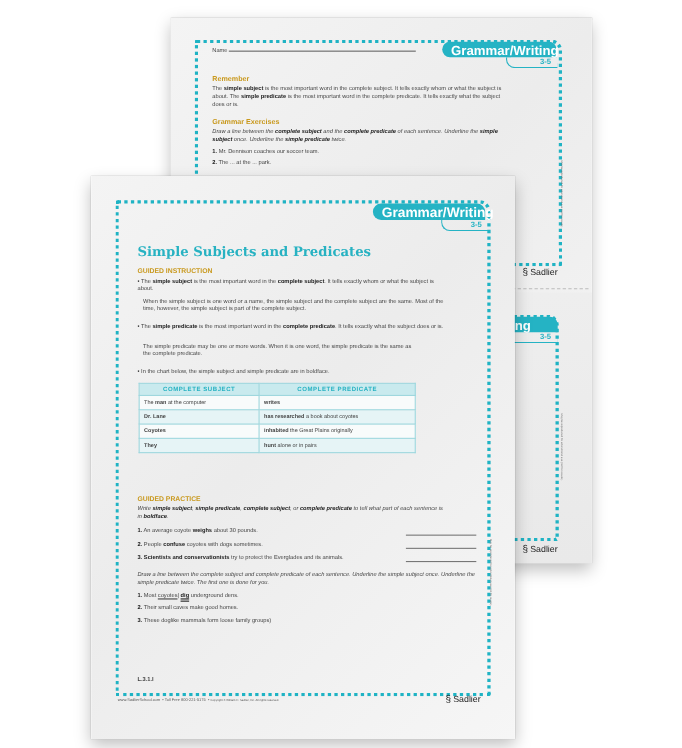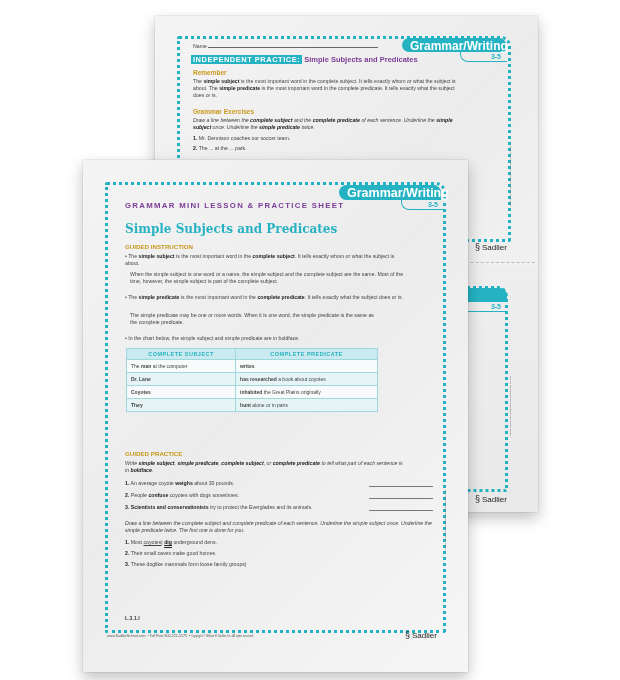--- a/index.html
+++ b/index.html
@@ -2,21 +2,21 @@
 <html><head>
 <meta charset="utf-8">
 <style>
   html, body { margin:0; padding:0; }
   body { width:620px; height:680px; background:#ffffff; position:relative; overflow:hidden;
          font-family:"Liberation Sans", "DejaVu Sans", sans-serif; color:#333; }
   .page { position:absolute; background:linear-gradient(135deg,#f4f4f4 0%,#ececec 45%,#f6f6f6 100%);
           box-shadow: 0 6px 14px rgba(0,0,0,0.25), 0 0 1px rgba(0,0,0,0.3); }
   .dotted { position:absolute; border:3px dotted #1fb3c4; border-radius:2px 10px 2px 2px; }
   .tab { position:absolute; background:#25b3c4; color:#fff; font-weight:bold; border-radius:10px 10px 0 10px;
-         font-size:12px; padding:1px 8px; text-align:left; }
+         font-size:12px; padding:1px 8px; text-align:center; }
   .grade { position:absolute; border:1.5px solid #25b3c4; border-top:none; border-right:none; border-radius:0 0 0 8px;
            color:#25b3c4; font-weight:bold; font-size:7px; text-align:right; padding:1px 6px 1px 0; background:transparent; }
   .sadlier { position:absolute; font-weight:normal; font-size:8px; color:#222; }
   .sadlier .logo { display:inline-block; font-size:9px; margin-right:2px; }
   .vtext { position:absolute; writing-mode:vertical-rl; font-size:2.5px; color:#777; }
   .dash { position:absolute; border-top:1.5px dashed #bbb; }
 
   
   #p-back { left:155px; top:16px; width:383px; height:496px; }
   #p-mid  { left:155px; top:266px; width:383px; height:246px; background:linear-gradient(180deg,#eeeeee,#e9e9e9); box-shadow:none;}
@@ -43,24 +43,20 @@
 <div class="page" id="p-back">
   <div class="dotted" style="left:22px;top:20px;width:328px;height:200px;"></div>
   <div class="tab" style="left:247px;top:22px;width:88px;height:12px;">Grammar/Writing</div>
   <div class="grade" style="left:305px;top:36px;width:40px;">3-5</div>
 
   <div class="abs small" style="left:38px;top:27px;">
     <span>Name</span>
     <span style="display:inline-block;width:170px;border-bottom:1px solid #666;"></span>
   </div>
 
-  <div class="abs" style="left:36px;top:39px;font-size:7.5px;font-weight:bold;">
-    <span style="background:#25b3c4;color:#fff;padding:0 2px;letter-spacing:0.5px;">INDEPENDENT PRACTICE:</span>
-    <span style="color:#7b3d96;">Simple Subjects and Predicates</span>
-  </div>
 
   <div class="abs gold" style="left:38px;top:53px;font-size:6.5px;">Remember</div>
   <div class="abs small" style="left:38px;top:62px;width:272px;">
     <span>The </span><b>simple subject</b><span> is the most important word in the complete subject. It tells exactly whom or what the subject is about. The </span><b>simple predicate</b><span> is the most important word in the complete predicate. It tells exactly what the subject does or is.</span>
   </div>
 
   <div class="abs gold" style="left:38px;top:92px;font-size:6.5px;">Grammar Exercises</div>
   <div class="abs small it" style="left:38px;top:101px;width:272px;">
     <span>Draw a line between the </span><b>complete subject</b><span> and the </span><b>complete predicate</b><span> of each sentence. Underline the </span><b>simple subject</b><span> once. Underline the </span><b>simple predicate</b><span> twice.</span>
   </div>
@@ -82,21 +78,20 @@
   <div class="grade" style="left:305px;top:36px;width:40px;">3-5</div>
   <div class="vtext" style="left:354px;top:110px;height:100px;">May be reproduced for educational use (not for resale).</div>
   <div class="sadlier" style="left:320px;top:228px;"><span class="logo">§</span><span>Sadlier</span></div>
 </div>
 
 <div class="page" id="p-front">
   <div class="dotted" style="left:22px;top:22px;width:335px;height:445px;"></div>
   <div class="tab" style="left:256px;top:25px;width:86px;height:13px;font-size:12.5px;">Grammar/Writing</div>
   <div class="grade" style="left:318px;top:40px;width:36px;">3-5</div>
 
-  <div class="abs purple" style="left:42px;top:41px;font-size:7.8px;letter-spacing:1.3px;">GRAMMAR MINI LESSON &amp; PRACTICE SHEET</div>
   <div class="abs teal" style="left:42px;top:62px;font-size:12px;font-family:'DejaVu Serif',serif;">Simple Subjects and Predicates</div>
 
   <div class="abs gold" style="left:42px;top:83px;font-size:6.2px;">GUIDED INSTRUCTION</div>
 
   <div class="abs small" style="left:42px;top:93px;width:280px;">
     • <span>The </span><b>simple subject</b><span> is the most important word in the </span><b>complete subject</b><span>. It tells exactly whom or what the subject is about.</span>
   </div>
   <div class="abs small" style="left:47px;top:111px;width:276px;">When the simple subject is one word or a name, the simple subject and the complete subject are the same. Most of the time, however, the simple subject is part of the complete subject.</div>
 
   <div class="abs small" style="left:42px;top:134px;width:280px;">

